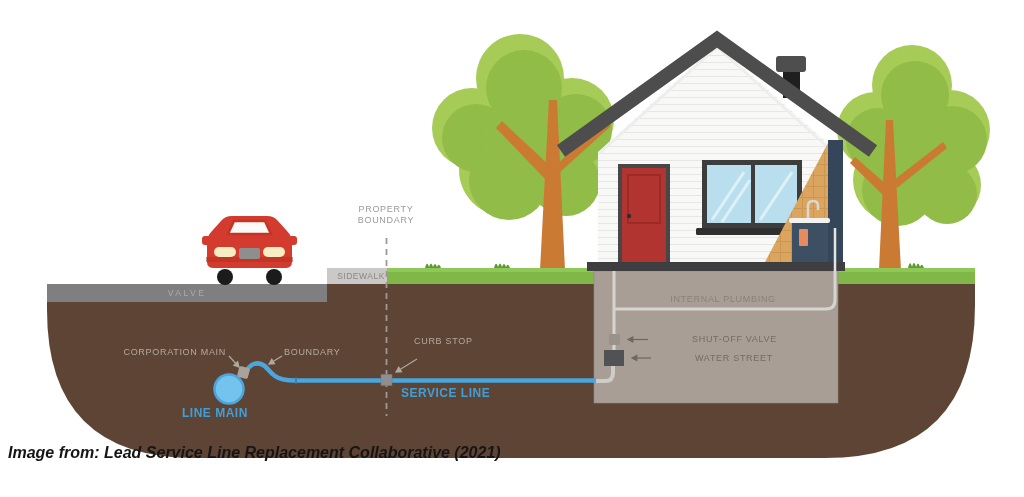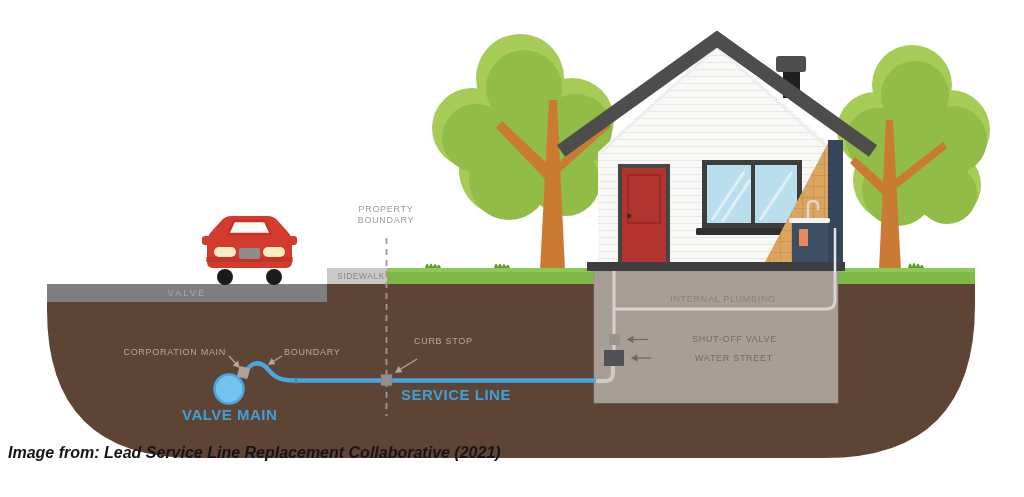--- a/index.html
+++ b/index.html
@@ -6,21 +6,21 @@
   #stage{position:relative;width:1024px;height:497px;background:#ffffff;overflow:hidden;
          font-family:"Liberation Sans",sans-serif;}
   svg{position:absolute;left:0;top:0;}
   .lbl{position:absolute;font-size:9px;letter-spacing:.7px;color:#b3aaa1;
        white-space:pre-line;font-family:"Liberation Sans",sans-serif;}
   .lbl-dim{color:#9a9a98;}
   .lbl-base{color:#736c63;margin-left:39px;}
   .lbl-plumb{color:#8b8178;}
   .lbl-street{color:#abaaac;letter-spacing:2.5px;font-size:8.5px;}
   .lbl-sidewalk{color:#8b8984;font-size:8.5px;letter-spacing:.5px;}
-  .lbl-blue{color:#3fa0d9;font-weight:bold;font-size:15px;letter-spacing:.5px;}
+  .lbl-blue{color:#3fa0d9;font-weight:bold;font-size:12px;letter-spacing:.5px;}
   .caption{position:absolute;font-size:16px;font-weight:bold;font-style:italic;
            color:#151515;font-family:"Liberation Sans",sans-serif;}
   .tc{text-align:center;}
   .tr{text-align:right;}
 </style>
 </head>
 <body>
 
 <div id="stage">
 
@@ -187,21 +187,21 @@
 <div class="lbl lbl-sidewalk tc" style="left:328px;top:271px;width:66px;">SIDEWALK</div>
 
 <div class="lbl tr" style="left:116px;top:347px;width:110px;">CORPORATION MAIN</div>
 
 <div class="lbl" style="left:284px;top:347px;">BOUNDARY</div>
 
 <div class="lbl" style="left:414px;top:336px;">CURB STOP</div>
 
 <div class="lbl lbl-blue" style="left:401px;top:386px;">SERVICE LINE</div>
 
-<div class="lbl lbl-blue" style="left:182px;top:406px;">VALVE MAIN</div>
+<div class="lbl lbl-blue" style="left:182px;top:406px;">LINE MAIN</div>
 
 <div class="lbl lbl-plumb tc" style="left:643px;top:294px;width:160px;">INTERNAL PLUMBING</div>
 
 <div class="lbl lbl-base" style="left:653px;top:334px;">SHUT-OFF VALVE</div>
 
 <div class="lbl lbl-base" style="left:656px;top:353px;">WATER STREET</div>
 
 <div class="caption" style="left:8px;top:444px;">Image from: Lead Service Line Replacement Collaborative (2021)</div>
 
 </div>

